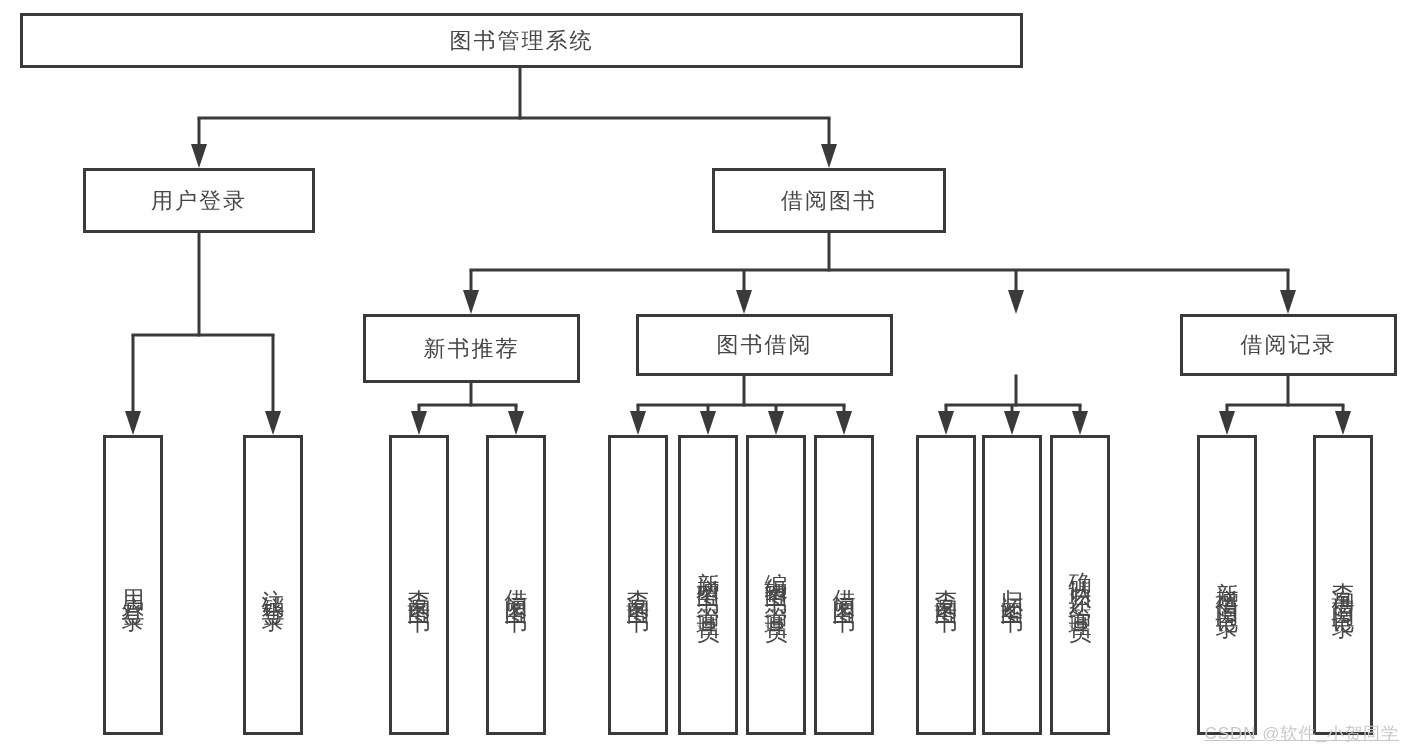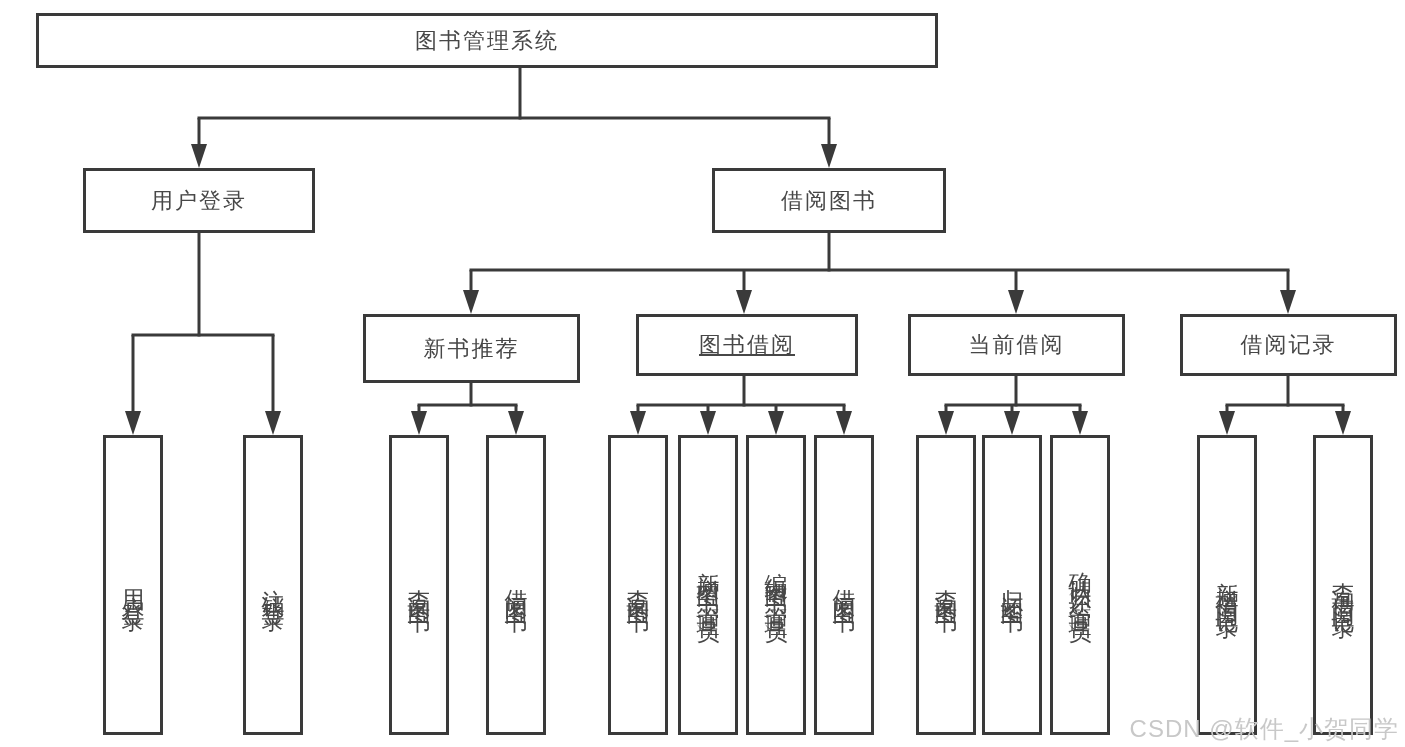--- a/index.html
+++ b/index.html
@@ -21,21 +21,21 @@
     color:var(--text);z-index:2;
   }
   .hlabel{font-size:22px;letter-spacing:2px;white-space:nowrap;}
   .vtext{
     writing-mode:vertical-rl;text-orientation:mixed;
     font-size:23px;letter-spacing:7px;line-height:1;
     white-space:nowrap;
   }
   .watermark{
     position:absolute;right:6px;bottom:2px;z-index:5;
-    font-size:24px;color:var(--wm);letter-spacing:1px;white-space:nowrap;
+    font-size:17px;color:var(--wm);letter-spacing:1px;white-space:nowrap;text-decoration:underline;
   }
 </style>
 </head>
 <body>
 
 <div class="canvas">
 
   <svg id="wires" class="wires" width="1405" height="747">
       <g>
         <line x1="520" y1="68" x2="520" y2="118" stroke="#3a3a3a" stroke-width="3" stroke-linecap="square"></line>
@@ -98,39 +98,36 @@
       <g>
         <line x1="1288" y1="376" x2="1288" y2="405" stroke="#3a3a3a" stroke-width="3" stroke-linecap="square"></line>
         <line x1="1227" y1="405" x2="1343" y2="405" stroke="#3a3a3a" stroke-width="3" stroke-linecap="square"></line>
         <line x1="1227" y1="405" x2="1227" y2="415" stroke="#3a3a3a" stroke-width="3"></line>
         <polygon points="1219,411 1235,411 1227,435" fill="#3a3a3a"></polygon>
         <line x1="1343" y1="405" x2="1343" y2="415" stroke="#3a3a3a" stroke-width="3"></line>
         <polygon points="1335,411 1351,411 1343,435" fill="#3a3a3a"></polygon>
       </g>
     </svg>
 
-  <div class="box" style="left:36px;top:13px;width:902px;height:55px;">
+  <div class="box" style="left:20px;top:13px;width:1003px;height:55px;">
     <span class="hlabel">图书管理系统</span>
   </div>
 
   <div class="box" style="left:83px;top:168px;width:232px;height:65px;">
     <span class="hlabel">用户登录</span>
   </div>
   <div class="box" style="left:712px;top:168px;width:234px;height:65px;">
     <span class="hlabel">借阅图书</span>
   </div>
 
   <div class="box" style="left:363px;top:314px;width:217px;height:69px;">
     <span class="hlabel">新书推荐</span>
   </div>
-  <div class="box" style="left:636px;top:314px;width:222px;height:62px;text-decoration:underline;">
+  <div class="box" style="left:636px;top:314px;width:257px;height:62px;">
     <span class="hlabel">图书借阅</span>
-  </div>
-  <div class="box" style="left:908px;top:314px;width:217px;height:62px;">
-    <span class="hlabel">当前借阅</span>
   </div>
   <div class="box" style="left:1180px;top:314px;width:217px;height:62px;">
     <span class="hlabel">借阅记录</span>
   </div>
 
   <div class="box" style="left:103px;top:435px;width:60px;height:300px;">
     <span class="vtext">用户登录</span>
   </div>
   <div class="box" style="left:243px;top:435px;width:60px;height:300px;">
     <span class="vtext">注销登录</span>

